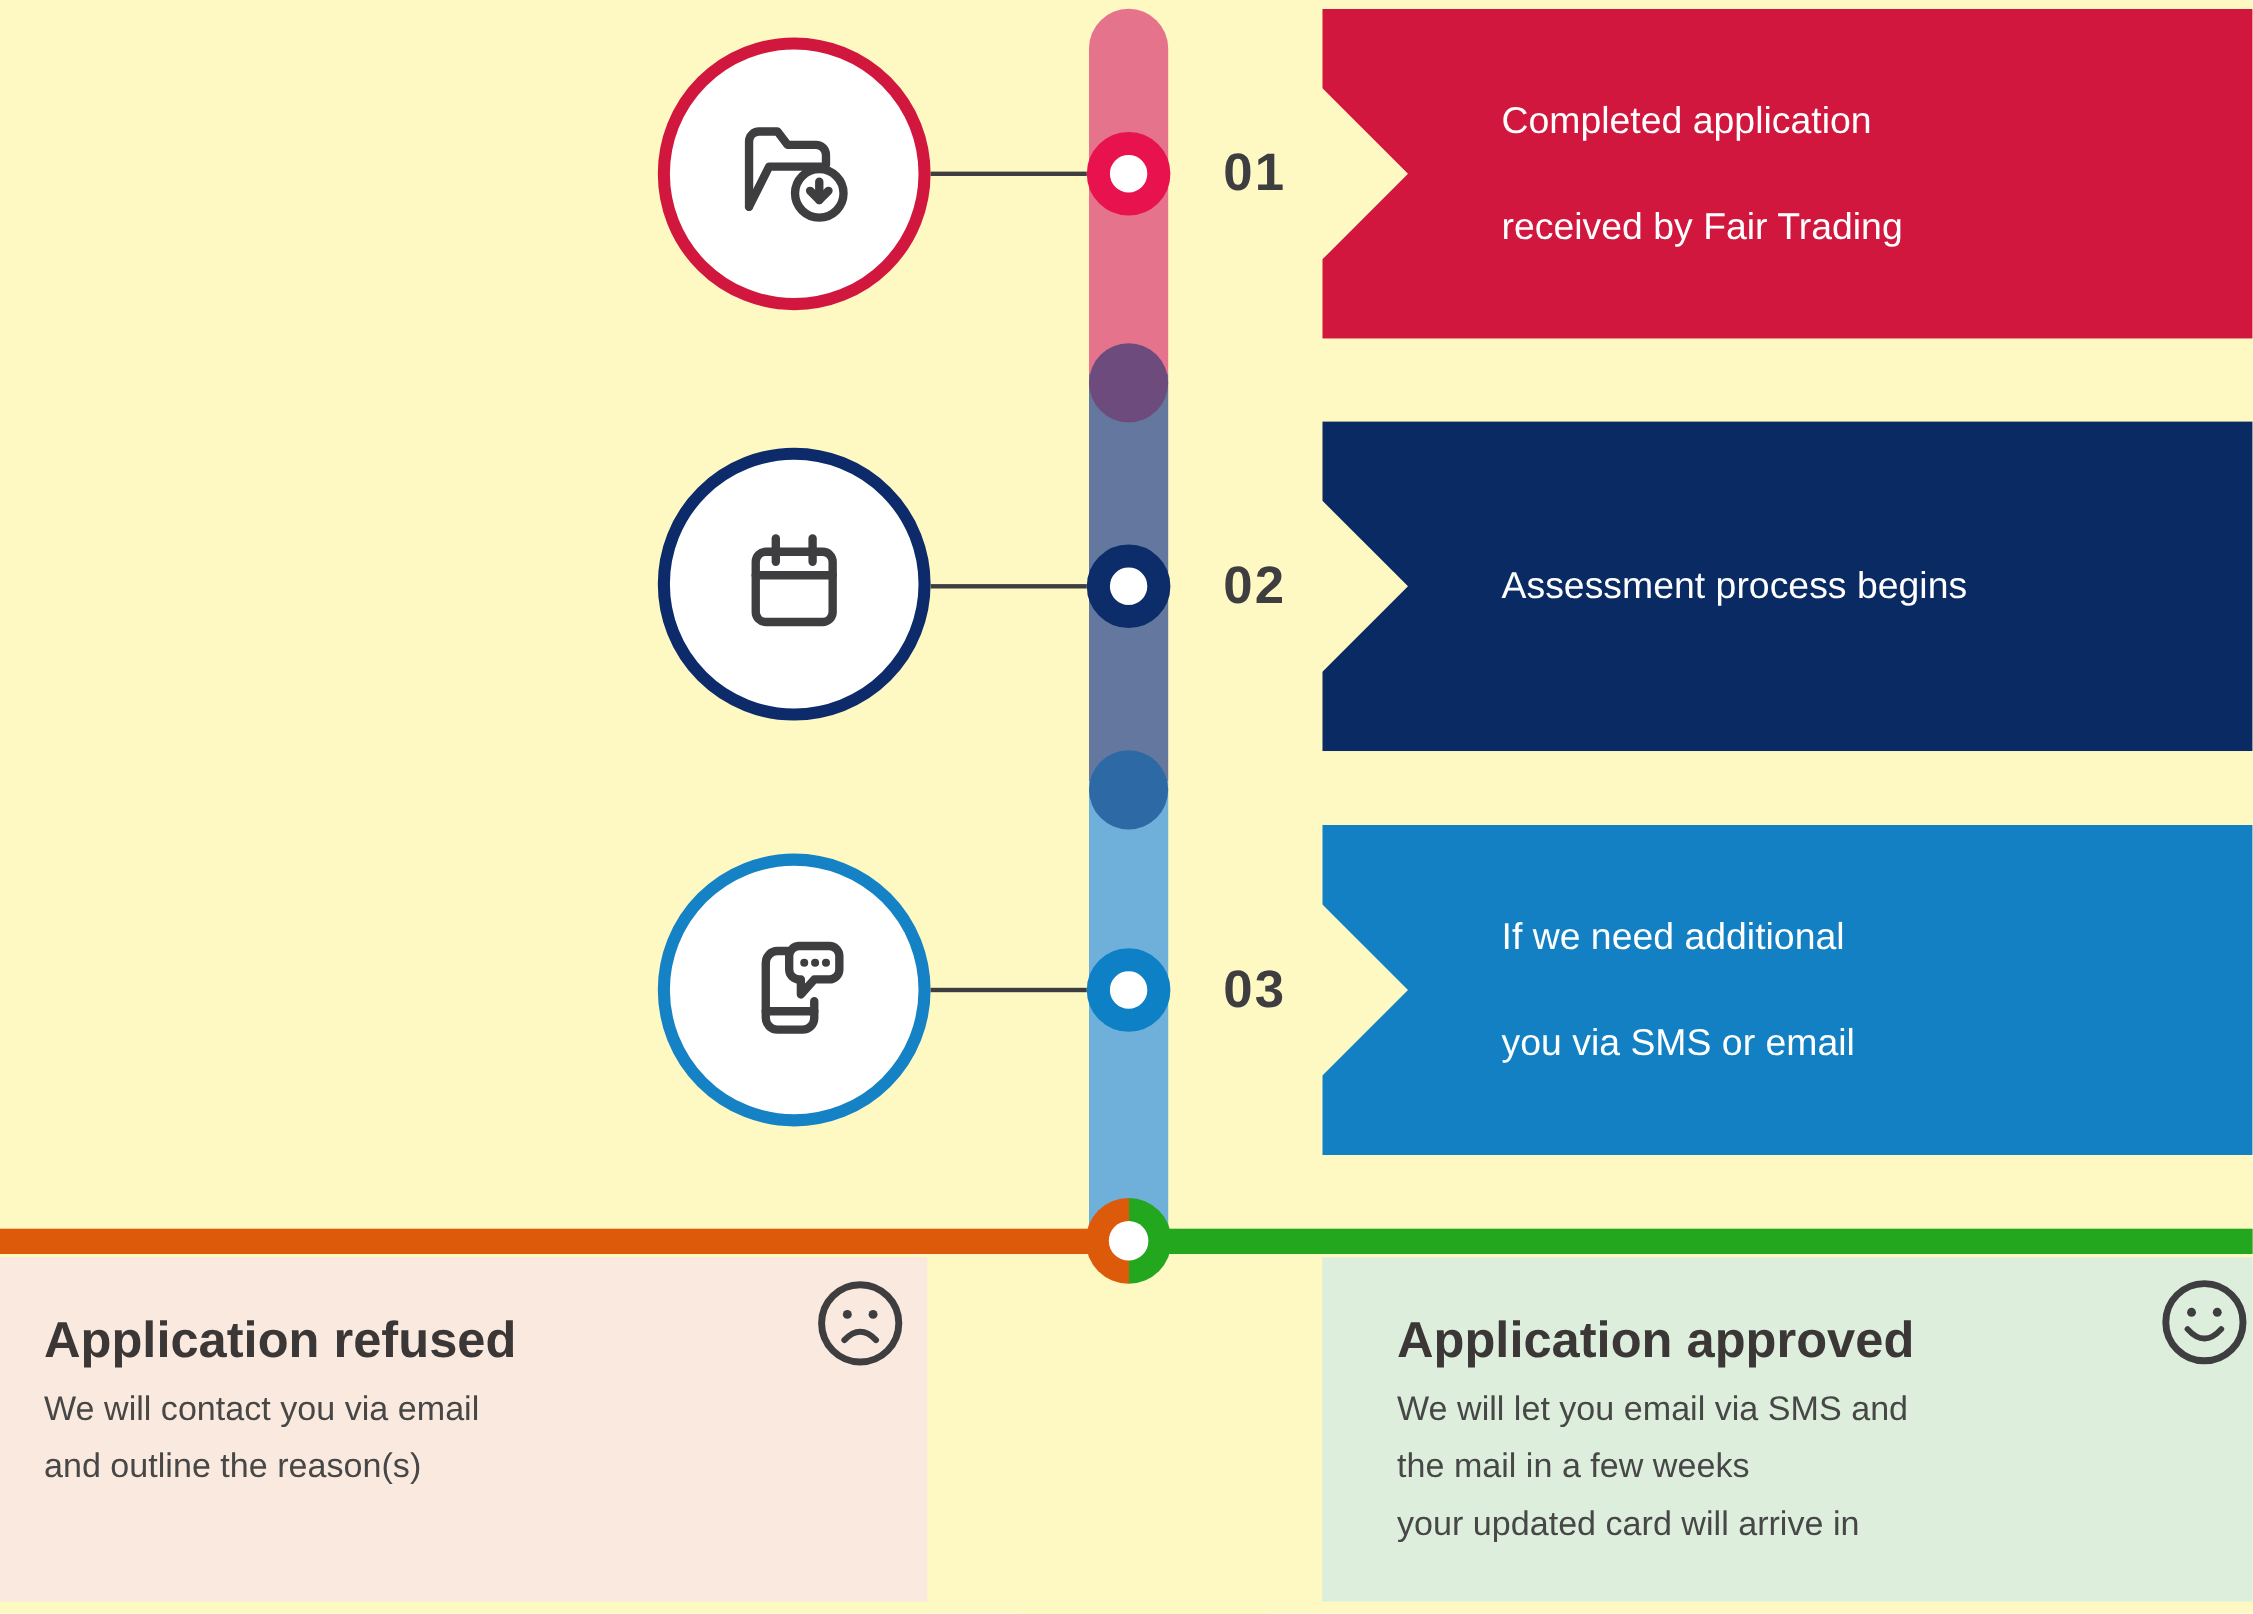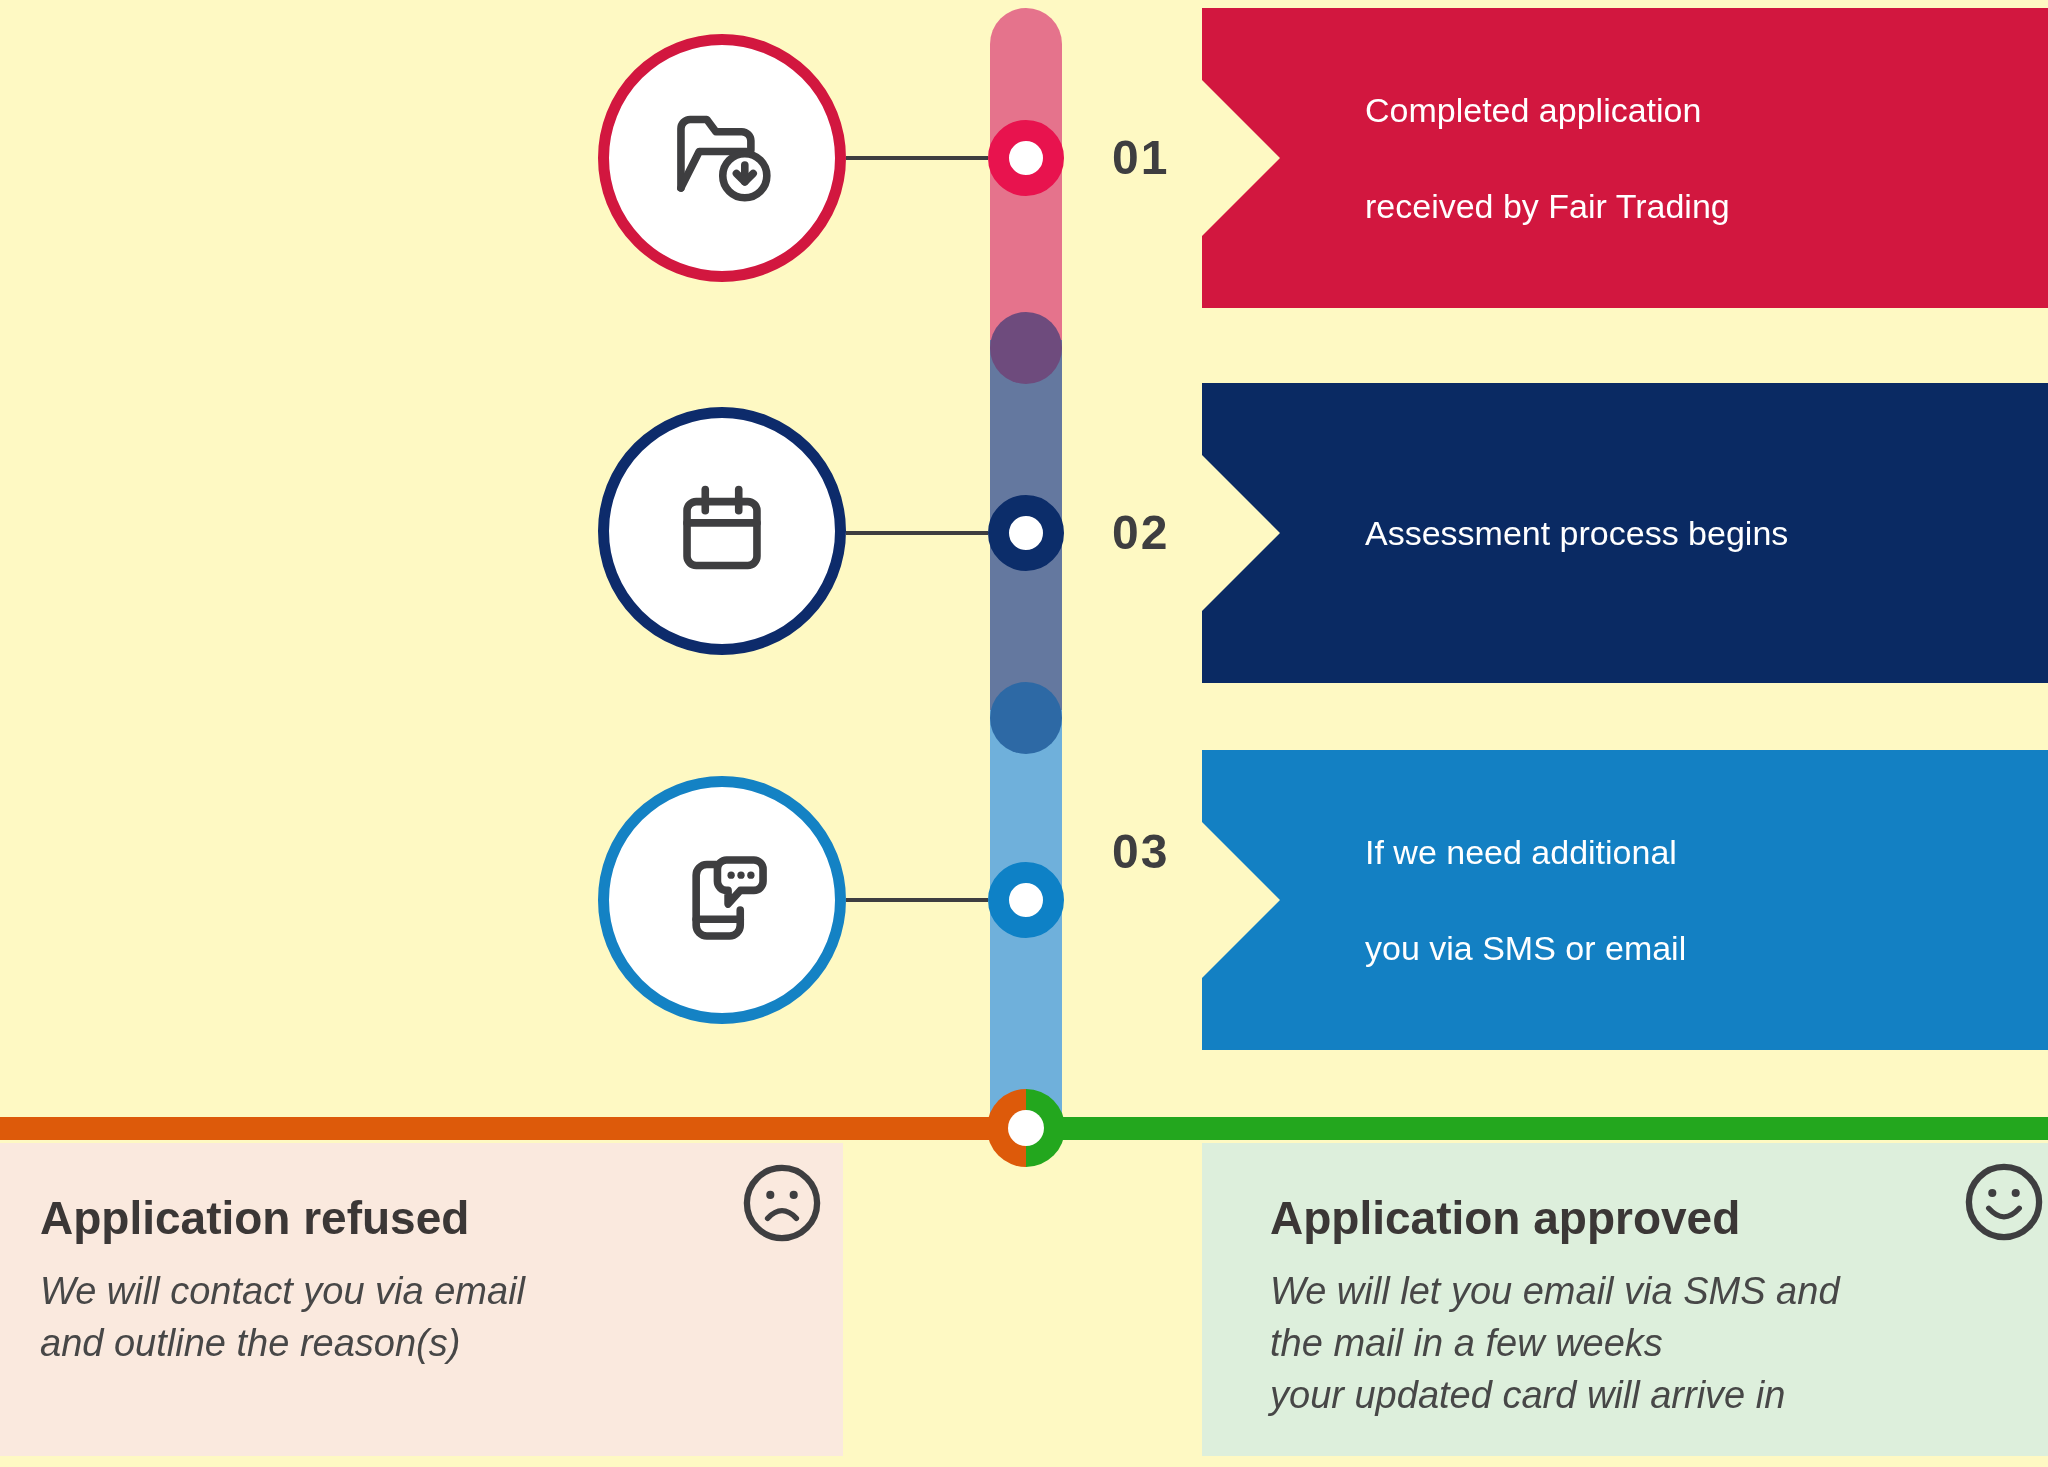--- a/index.html
+++ b/index.html
@@ -40,21 +40,21 @@
     background:#fff;border:21px solid #000;}
   .node.r1{top:120px;border-color:var(--ring1);}
   .node.r2{top:495px;border-color:var(--ring2);}
   .node.r3{top:862px;border-color:var(--ring3);}
 
   
   .stepnum{position:absolute;left:1112px;width:120px;height:60px;
     font-size:48px;font-weight:bold;color:var(--ink);line-height:60px;letter-spacing:2px;}
   .stepnum.r1{top:128px;}
   .stepnum.r2{top:503px;}
-  .stepnum.r3{top:822px;}
+  .stepnum.r3{top:870px;}
 
   
   .banner{
     position:absolute;left:1202px;width:846px;height:300px;color:#fff;
     display:flex;flex-direction:column;justify-content:center;
     padding-left:163px;box-sizing:border-box;
     font-size:34px;line-height:48px;font-weight:normal;
     clip-path:polygon(0 0,100% 0,100% 100%,0 100%,0 calc(50% + 78px),78px 50%,0 calc(50% - 78px));
     gap:48px;
   }
@@ -79,21 +79,21 @@
   .panel{position:absolute;top:1143px;height:313px;}
   .panel.refused{left:0;width:843px;background:var(--refused_bg);}
   .panel.approved{left:1202px;width:846px;background:var(--approved_bg);}
   .panel h2{
     position:absolute;margin:0;font-size:46px;font-weight:bold;color:var(--heading);
     top:48px;white-space:nowrap;
   }
   .panel.refused h2{left:40px;}
   .panel.approved h2{left:68px;}
   .panel .body{
-    position:absolute;top:122px;font-size:38px;line-height:52px;color:var(--body);white-space:nowrap;font-style:italic;
+    position:absolute;top:112px;font-size:31px;line-height:52px;color:var(--body);white-space:nowrap;
   }
   .panel.refused .body{left:40px;}
   .panel.approved .body{left:68px;}
   .face{position:absolute;width:90px;height:90px;color:var(--ink);}
   .panel.refused .face{left:737px;top:15px;}
   .panel.approved .face{left:757px;top:14px;}
 </style>
 </head>
 <body>
 

